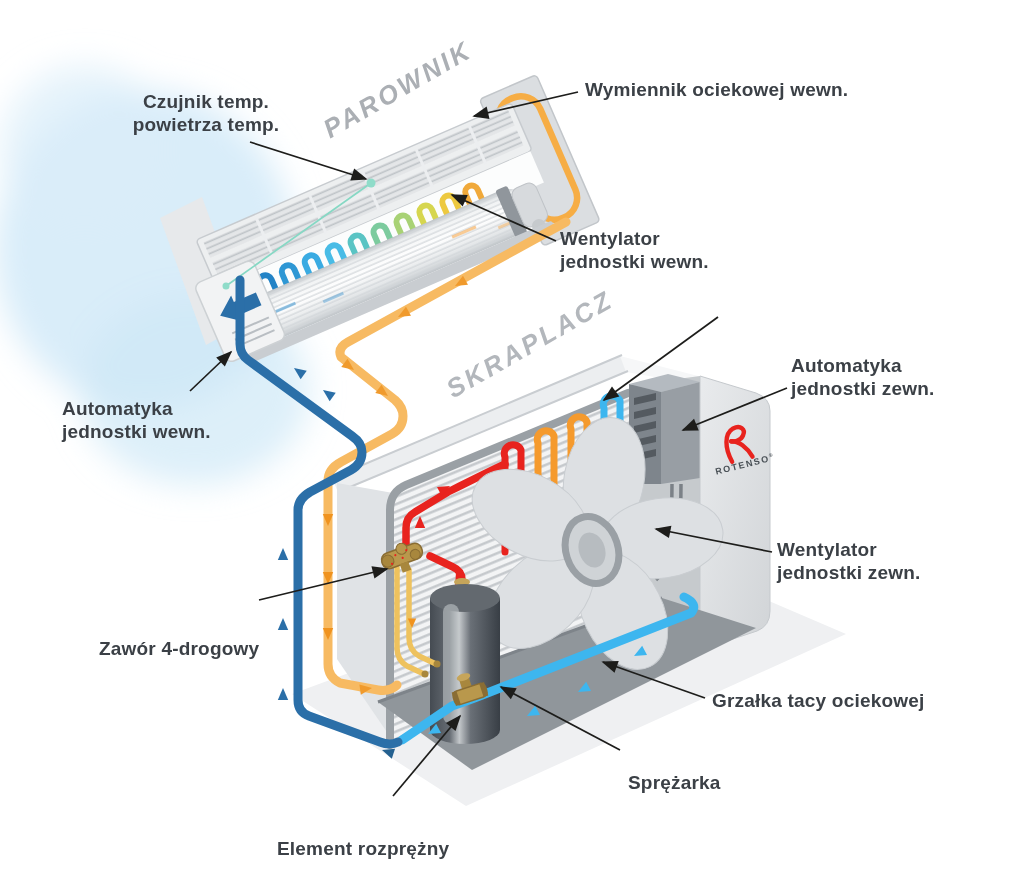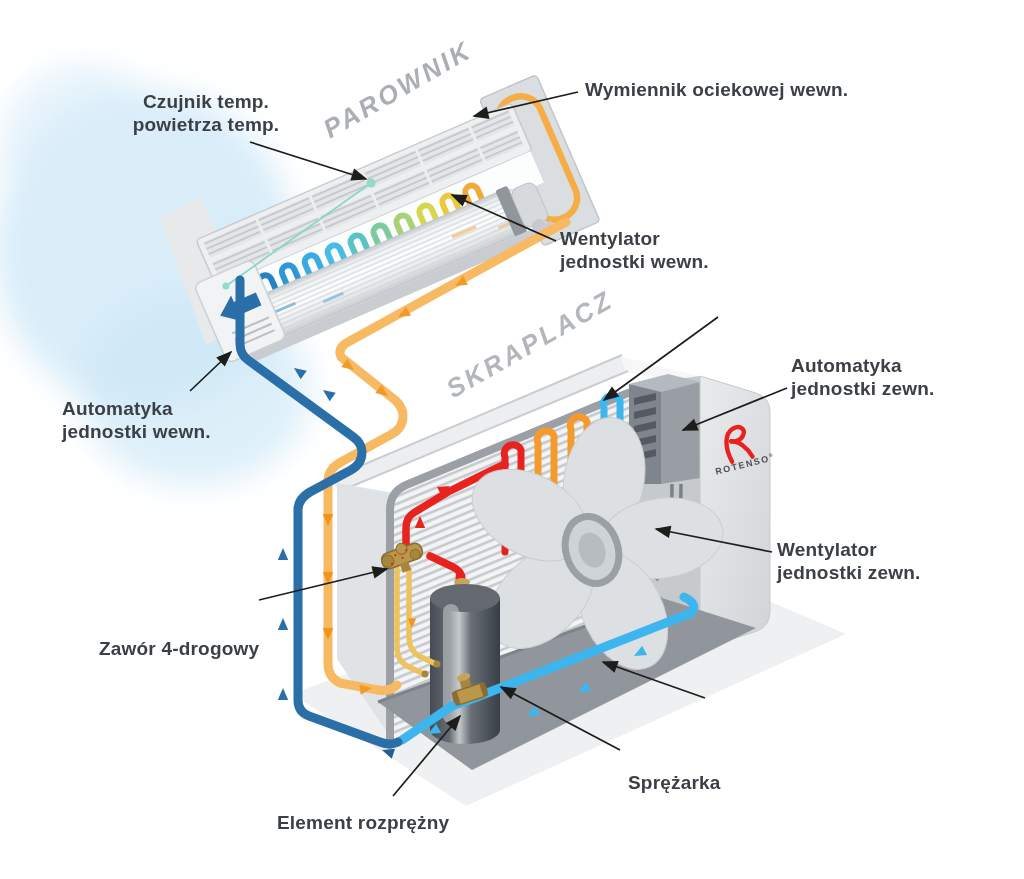--- a/index.html
+++ b/index.html
@@ -301,22 +301,25 @@
 
 <div class="lbl" style="left:777px;top:538px;">
   <div>Wentylator</div>
   <div>jednostki zewn.</div>
 </div>
 
 <div class="lbl" style="left:99px;top:593px;margin-top:44px;">
   <div>Zawór 4-drogowy</div>
 </div>
 
+<div class="lbl" style="left:712px;top:689px;">
+  <div>Grzałka tacy ociekowej</div>
+</div>
 
 <div class="lbl" style="left:628px;top:771px;">
   <div>Sprężarka</div>
 </div>
 
-<div class="lbl" style="left:277px;top:811px;">
+<div class="lbl" style="left:277px;top:837px;">
   <div>Element rozprężny</div>
 </div>
 
 </div>
 
 </body></html>

